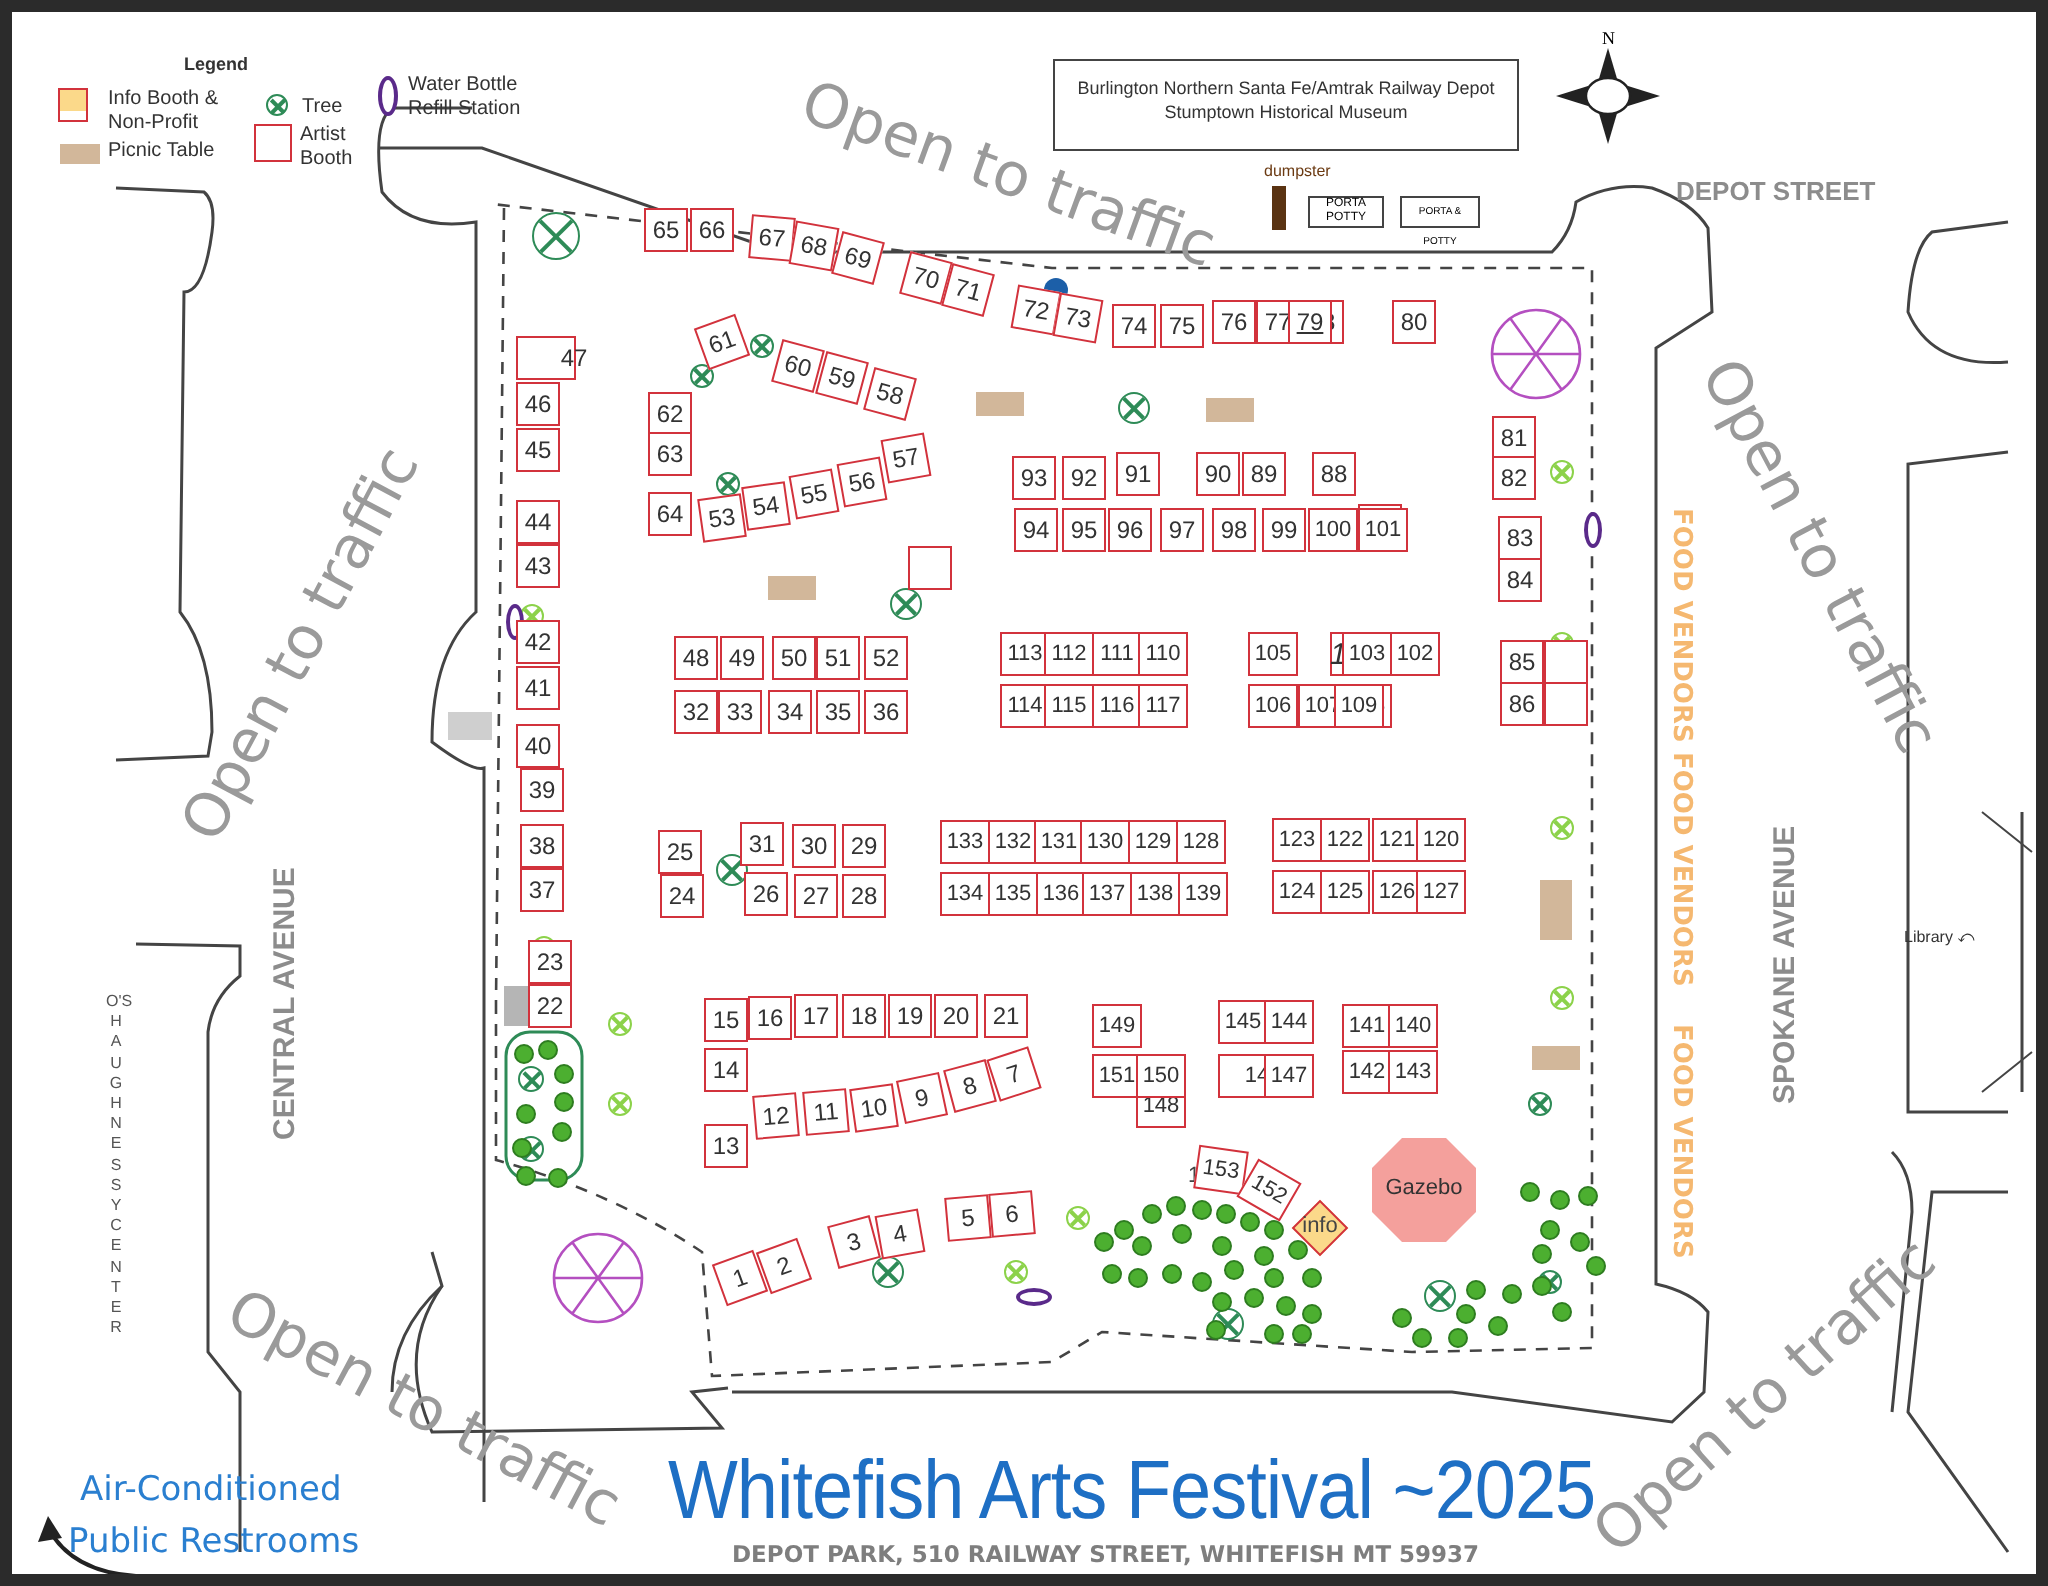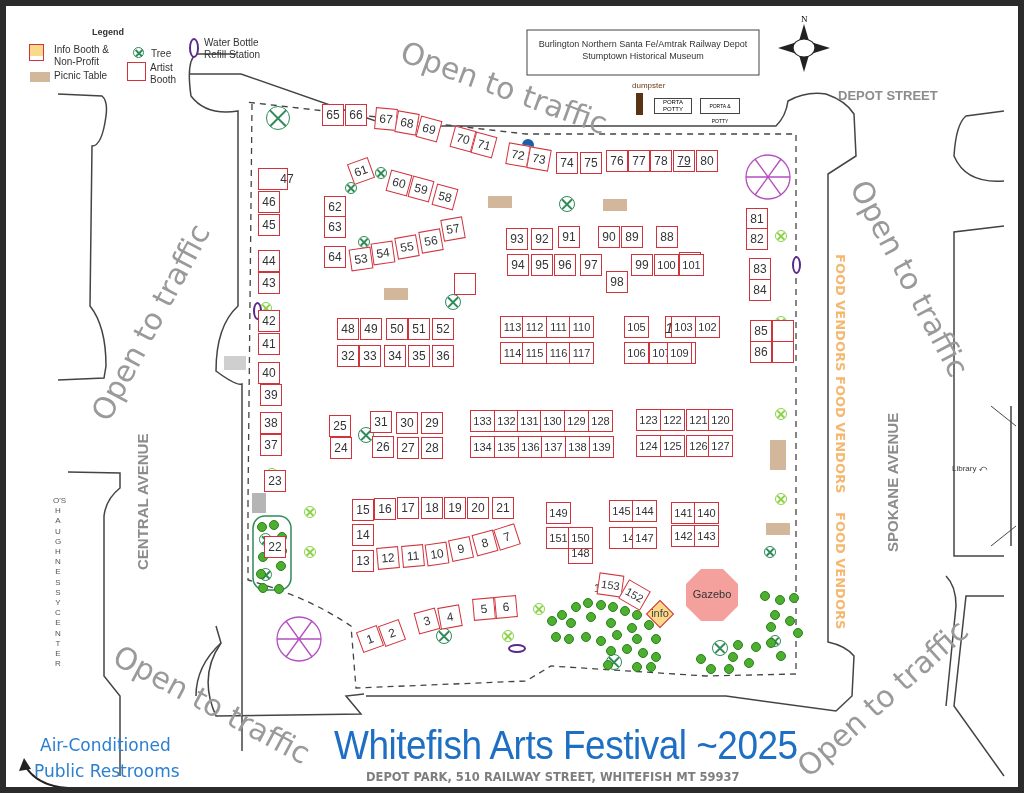--- a/index.html
+++ b/index.html
@@ -226,35 +226,35 @@
       <div class="booth" style="left: 412px; top: 112px; transform: rotate(15deg);">69</div>
       <div class="booth" style="left: 446px; top: 122px; transform: rotate(15deg);">70</div>
       <div class="booth" style="left: 467px; top: 128px; transform: rotate(15deg);">71</div>
       <div class="booth" style="left: 501px; top: 138px; transform: rotate(10deg);">72</div>
       <div class="booth" style="left: 522px; top: 142px; transform: rotate(10deg);">73</div>
       <div class="booth" style="left: 550px; top: 146px;">74</div>
       <div class="booth" style="left: 574px; top: 146px;">75</div>
       <div class="booth" style="left: 600px; top: 144px;">76</div>
       <div class="booth" style="left: 622px; top: 144px;">77</div>
       <div class="booth" style="left: 644px; top: 144px;">78</div>
-      <div class="booth" style="left: 667px; top: 144px; text-decoration: underline;">79</div>
+      <div class="booth" style="left: 638px; top: 144px; text-decoration: underline;">79</div>
       <div class="booth" style="left: 690px; top: 144px;">80</div>
       <div class="booth" style="left: 252px; top: 162px; padding-left: 28px;">47</div>
       <div class="booth" style="left: 252px; top: 185px;">46</div>
       <div class="booth" style="left: 252px; top: 208px;">45</div>
       <div class="booth" style="left: 252px; top: 244px;">44</div>
       <div class="booth" style="left: 252px; top: 266px;">43</div>
       <div class="booth" style="left: 252px; top: 304px;">42</div>
       <div class="booth" style="left: 252px; top: 327px;">41</div>
       <div class="booth" style="left: 252px; top: 356px;">40</div>
       <div class="booth" style="left: 254px; top: 378px;">39</div>
       <div class="booth" style="left: 254px; top: 406px;">38</div>
       <div class="booth" style="left: 254px; top: 428px;">37</div>
       <div class="booth" style="left: 258px; top: 464px;">23</div>
-      <div class="booth" style="left: 258px; top: 486px; margin-top: 44px;">22</div>
+      <div class="booth" style="left: 258px; top: 486px;">22</div>
       <div class="booth" style="left: 344px; top: 154px; transform: rotate(-20deg);">61</div>
       <div class="booth" style="left: 382px; top: 166px; transform: rotate(15deg);">60</div>
       <div class="booth" style="left: 404px; top: 172px; transform: rotate(15deg);">59</div>
       <div class="booth" style="left: 428px; top: 180px; transform: rotate(15deg);">58</div>
       <div class="booth" style="left: 436px; top: 212px; transform: rotate(-10deg);">57</div>
       <div class="booth" style="left: 414px; top: 224px; transform: rotate(-10deg);">56</div>
       <div class="booth" style="left: 390px; top: 230px; transform: rotate(-10deg);">55</div>
       <div class="booth" style="left: 366px; top: 236px; transform: rotate(-8deg);">54</div>
       <div class="booth" style="left: 344px; top: 242px; transform: rotate(-8deg);">53</div>
       <div class="booth" style="left: 318px; top: 190px;">62</div>
@@ -264,21 +264,21 @@
       <div class="booth" style="left: 525px; top: 222px;">92</div>
       <div class="booth" style="left: 552px; top: 220px;">91</div>
       <div class="booth" style="left: 592px; top: 220px;">90</div>
       <div class="booth" style="left: 615px; top: 220px;">89</div>
       <div class="booth" style="left: 650px; top: 220px;">88</div>
       <div class="booth" style="left: 673px; top: 220px; margin-top: 26px;">87</div>
       <div class="booth" style="left: 501px; top: 248px;">94</div>
       <div class="booth" style="left: 525px; top: 248px;">95</div>
       <div class="booth" style="left: 548px; top: 248px;">96</div>
       <div class="booth" style="left: 574px; top: 248px;">97</div>
-      <div class="booth" style="left: 600px; top: 265px;">98</div>
+      <div class="booth" style="left: 600px; top: 248px;">98</div>
       <div class="booth" style="left: 625px; top: 248px;">99</div>
       <div class="booth w" style="left: 648px; top: 248px; font-size: 11px;">100</div>
       <div class="booth w" style="left: 673px; top: 248px; font-size: 11px;">101</div>
       <div class="booth" style="left: 740px; top: 202px;">81</div>
       <div class="booth" style="left: 740px; top: 222px;">82</div>
       <div class="booth" style="left: 743px; top: 252px;">83</div>
       <div class="booth" style="left: 743px; top: 273px;">84</div>
       <div class="booth" style="left: 744px; top: 314px;">85</div>
       <div class="booth" style="left: 744px; top: 335px;">86</div>
       <div class="booth" style="left: 766px; top: 314px;"></div>
@@ -339,21 +339,21 @@
       <div class="booth w" style="left: 680px; top: 429px; font-size: 11px;">126</div>
       <div class="booth w" style="left: 702px; top: 429px; font-size: 11px;">127</div>
       <div class="booth" style="left: 346px; top: 493px;">15</div>
       <div class="booth" style="left: 368px; top: 492px;">16</div>
       <div class="booth" style="left: 391px; top: 491px;">17</div>
       <div class="booth" style="left: 415px; top: 491px;">18</div>
       <div class="booth" style="left: 438px; top: 491px;">19</div>
       <div class="booth" style="left: 461px; top: 491px;">20</div>
       <div class="booth" style="left: 486px; top: 491px;">21</div>
       <div class="booth" style="left: 346px; top: 518px;">14</div>
-      <div class="booth" style="left: 346px; top: 544px;">13</div>
+      <div class="booth" style="left: 346px; top: 556px;">13</div>
       <div class="booth" style="left: 371px; top: 541px; transform: rotate(-5deg);">12</div>
       <div class="booth" style="left: 396px; top: 539px; transform: rotate(-5deg);">11</div>
       <div class="booth" style="left: 420px; top: 537px; transform: rotate(-8deg);">10</div>
       <div class="booth" style="left: 444px; top: 532px; transform: rotate(-12deg);">9</div>
       <div class="booth" style="left: 468px; top: 526px; transform: rotate(-15deg);">8</div>
       <div class="booth" style="left: 490px; top: 520px; transform: rotate(-18deg);">7</div>
       <div class="booth w" style="left: 540px; top: 496px; font-size: 11px;">149</div>
       <div class="booth w" style="left: 562px; top: 496px; font-size: 11px; margin-top: 40px;">148</div>
       <div class="booth w" style="left: 603px; top: 494px; font-size: 11px;">145</div>
       <div class="booth w" style="left: 626px; top: 494px; font-size: 11px;">144</div>

